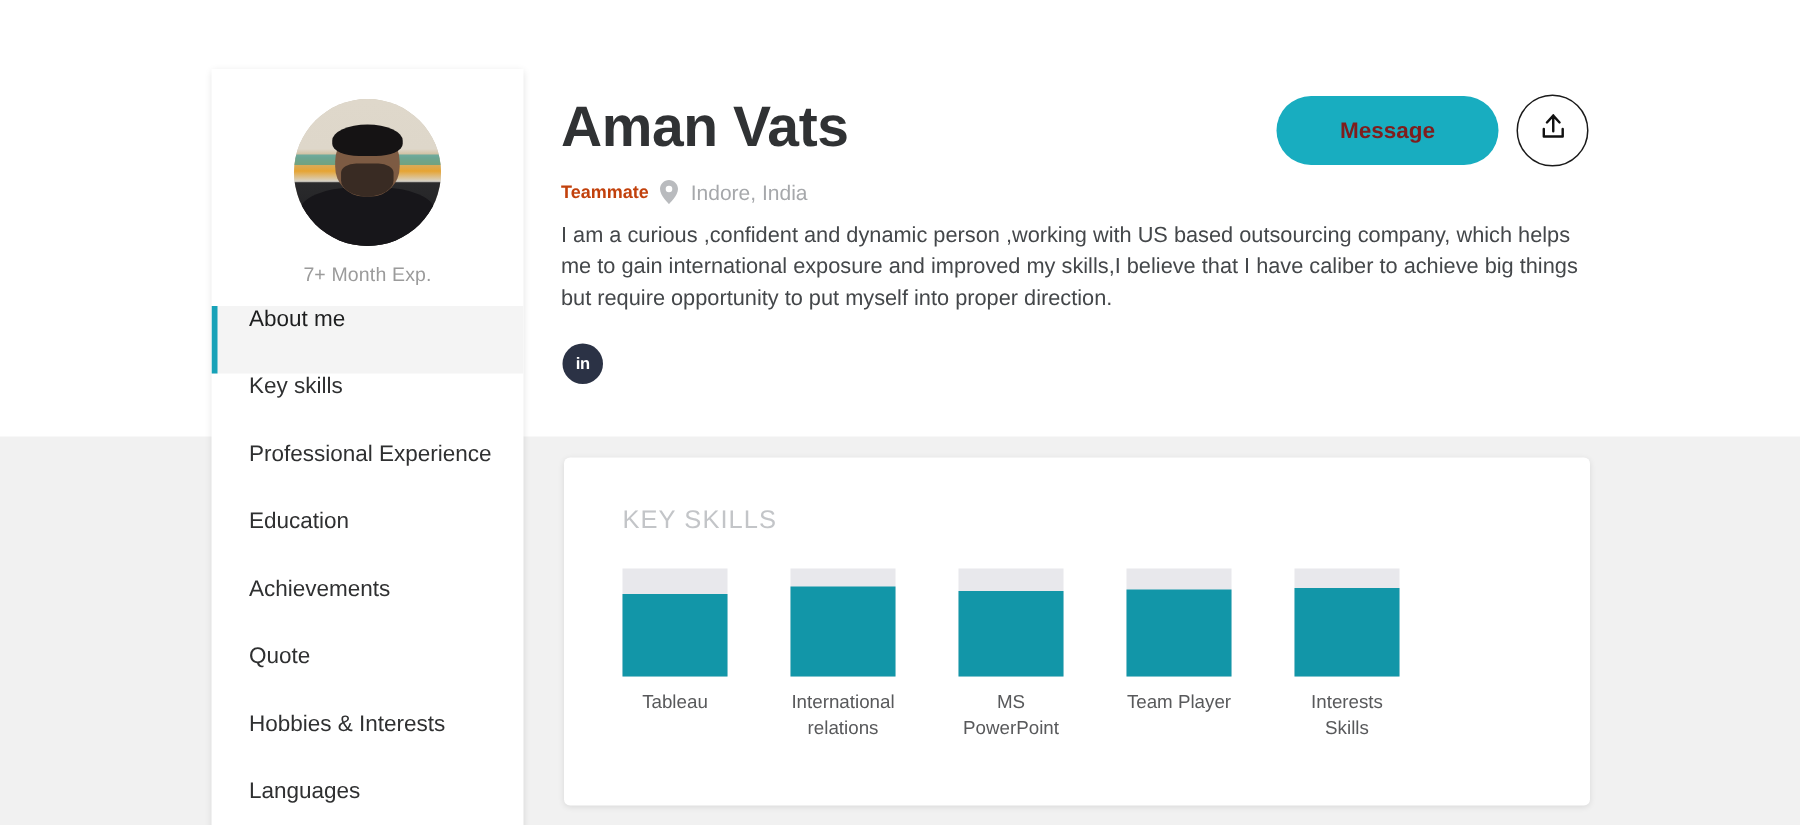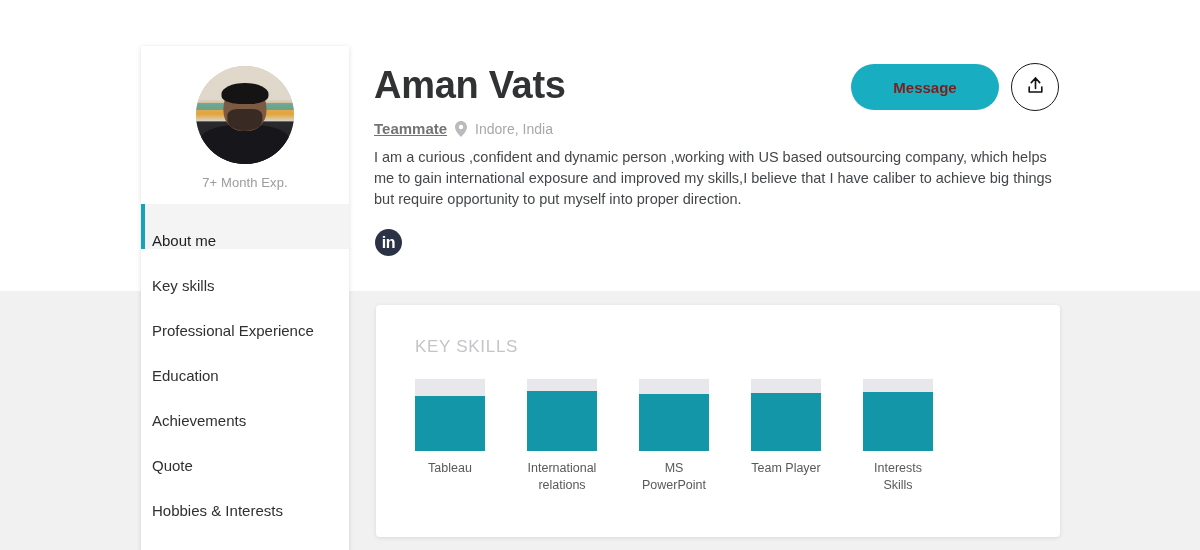--- a/index.html
+++ b/index.html
@@ -38,50 +38,50 @@
              background:#151314; border-radius:50% 50% 38% 38%; }
   .ph-beard{ position:absolute; left:50%; top:44%; width:36%; height:22%; transform:translateX(-50%);
              background:#2b211c; border-radius:30% 30% 52% 52%; opacity:.82; }
   .ph-body { position:absolute; left:50%; bottom:0; width:92%; height:40%; transform:translateX(-50%);
              background:#17161a; border-radius:40% 40% 0 0; }
 
   .exp-text { text-align:center; font-size:13px; color:#9b9b9b; margin-top:11px; letter-spacing:.1px; }
 
   .nav { margin-top:14px; }
   .nav-item {
-    position:relative; height:45px; display:flex; align-items:flex-end;
-    padding-left:11px; font-size:15px; color:#2f3031; cursor:pointer;
+    position:relative; height:45px; display:flex; align-items:flex-start;
+    padding-left:25px; font-size:15px; color:#2f3031; cursor:pointer;
   }
   .nav-item.active { background:#f4f4f4; color:#1d1e1f; }
   .nav-item.active::before {
     content:""; position:absolute; left:0; top:0; width:4px; height:100%;
     background:#17a2b8;
   }
 
   
   .name {
     position:absolute; left:374px; top:64px;
     font-size:38px; font-weight:bold; color:#303234; letter-spacing:-0.3px;
   }
   .meta { position:absolute; left:374px; top:120px; display:flex; align-items:center; gap:8px; }
-  .role { font-size:15px; color:#737373; font-weight:bold;text-decoration:underline; }
+  .role { font-size:12px; color:#c2410c; font-weight:bold; }
   .pin  { display:inline-flex; width:12px; height:16px; }
   .loc  { font-size:14px; color:#a6a8ab; }
 
   .bio {
     position:absolute; left:374px; top:147px; width:678px;
     font-size:14.5px; line-height:21px; color:#44474a;
   }
 
   .linkedin {
     position:absolute; left:375px; top:229px;
     width:27px; height:27px; border-radius:50%;
     background:#2b3245; color:#ffffff;
     display:flex; align-items:center; justify-content:center;
-    font-size:16px; font-weight:bold; letter-spacing:-.3px; cursor:pointer;
+    font-size:11px; font-weight:bold; letter-spacing:-.3px; cursor:pointer;
   }
 
   .msg-btn {
     position:absolute; left:851px; top:64px; width:148px; height:46px;
     border-radius:23px; background:#18adc0; border:none;
     color:#7f1d1d; font-size:15px; font-weight:bold; cursor:pointer;
     font-family:"Liberation Sans", sans-serif;
   }
   .share-btn {
     position:absolute; left:1011px; top:63px; width:48px; height:48px;

